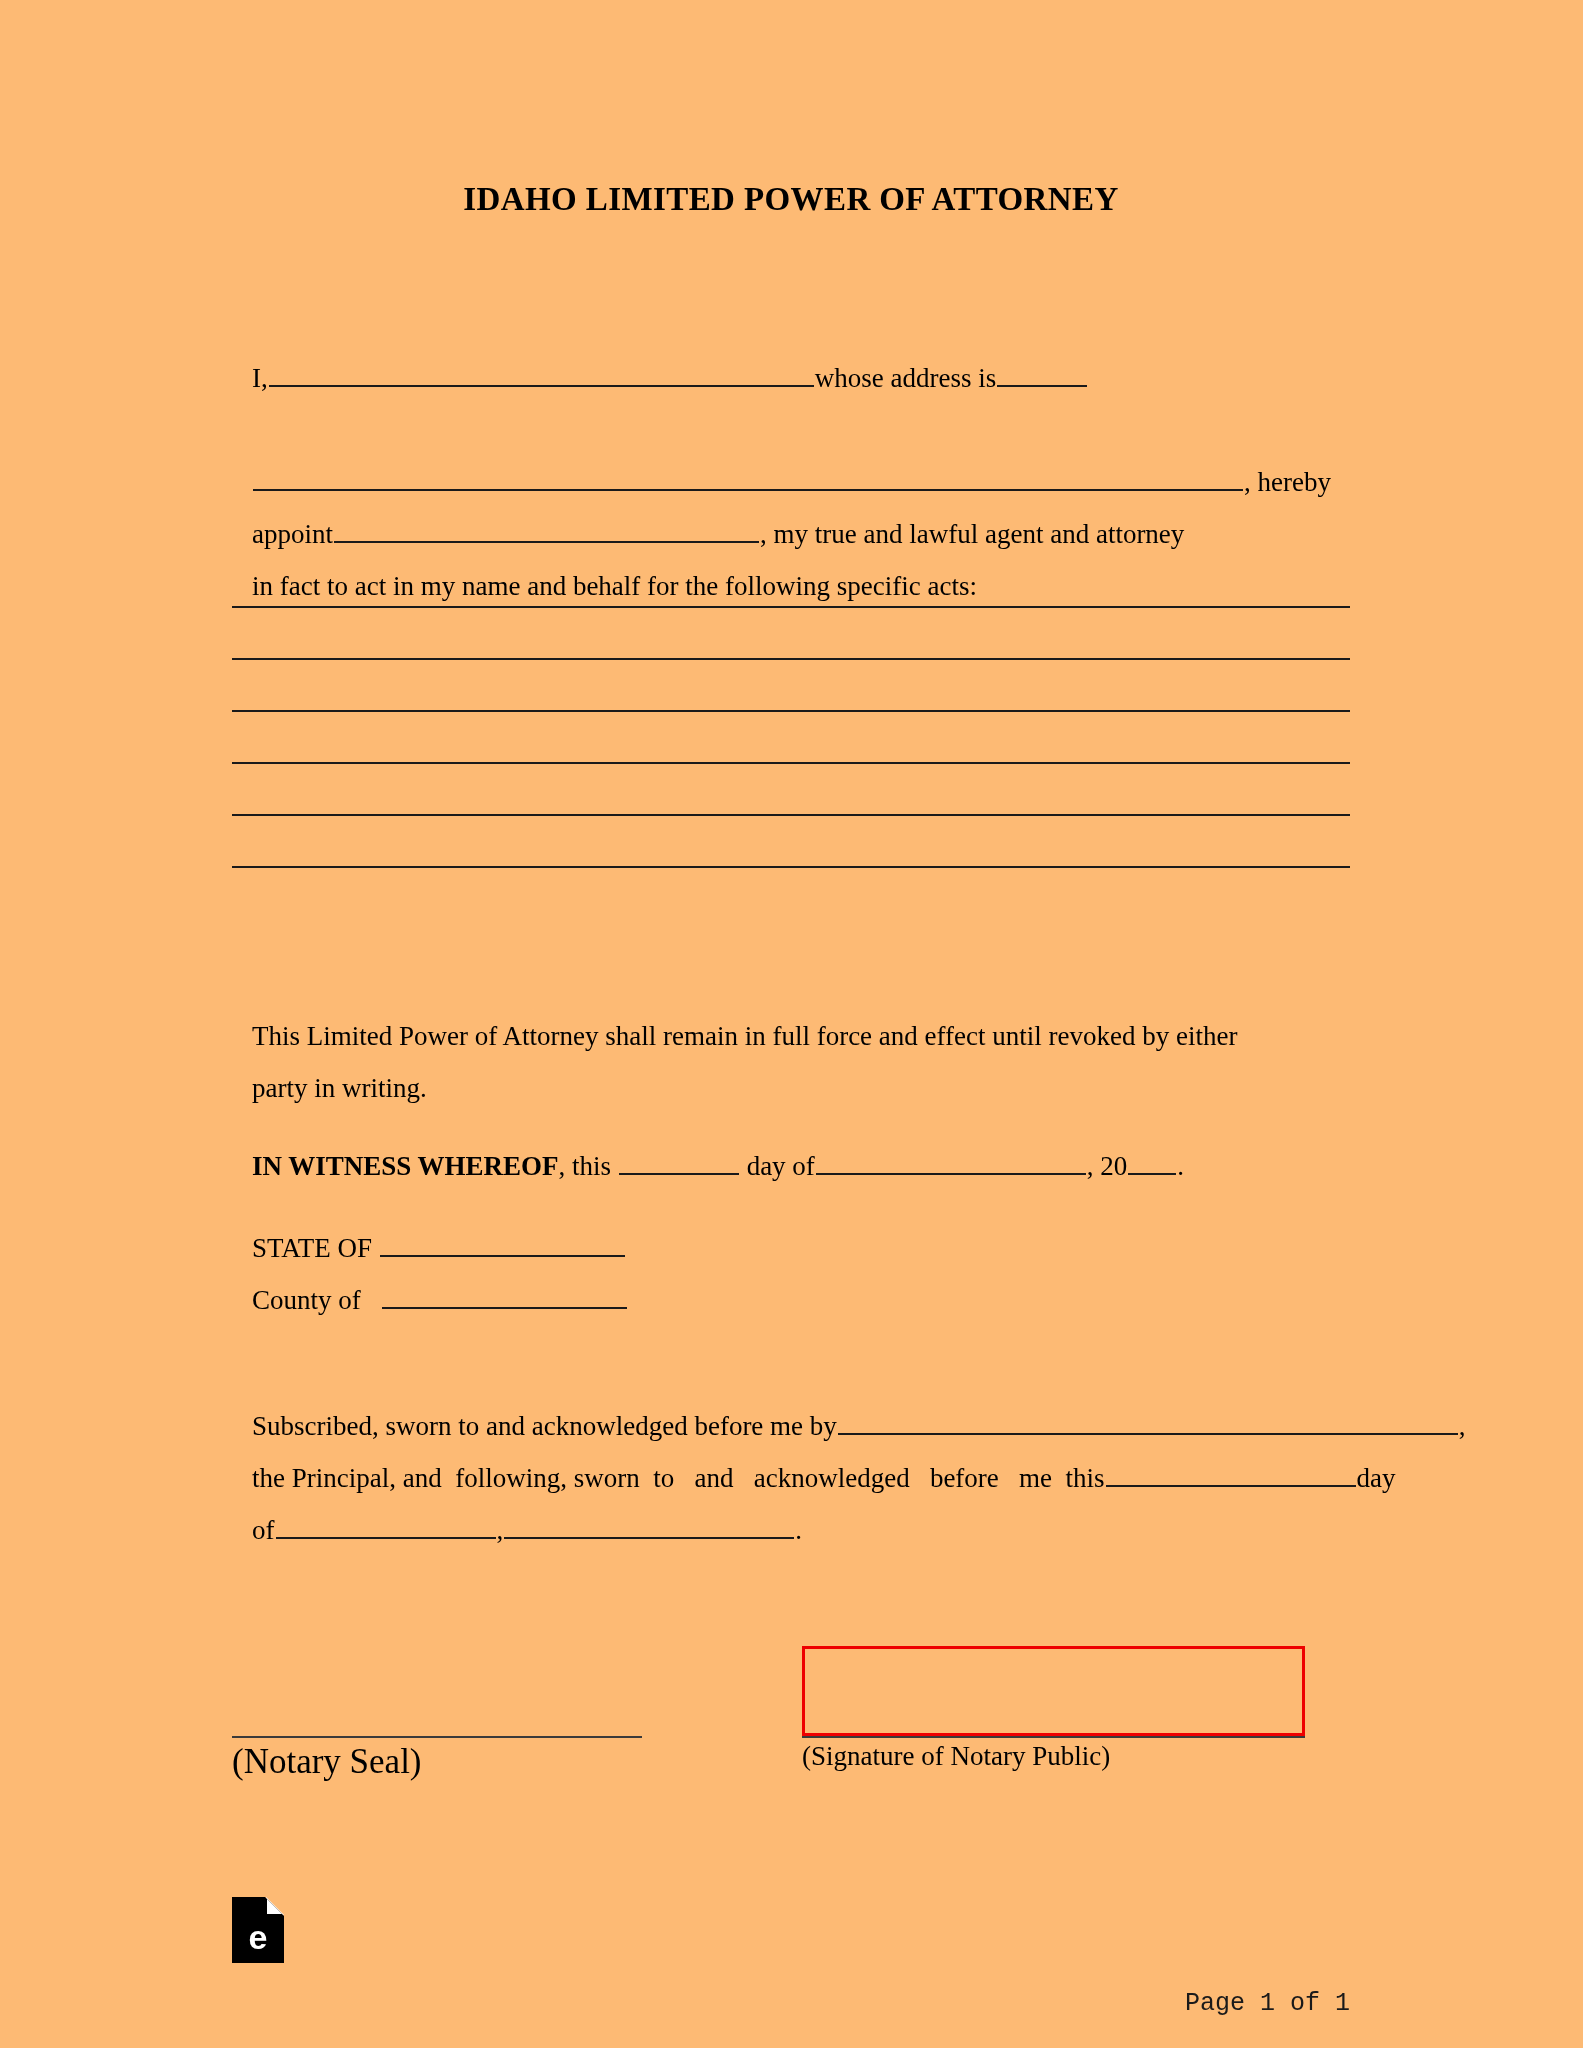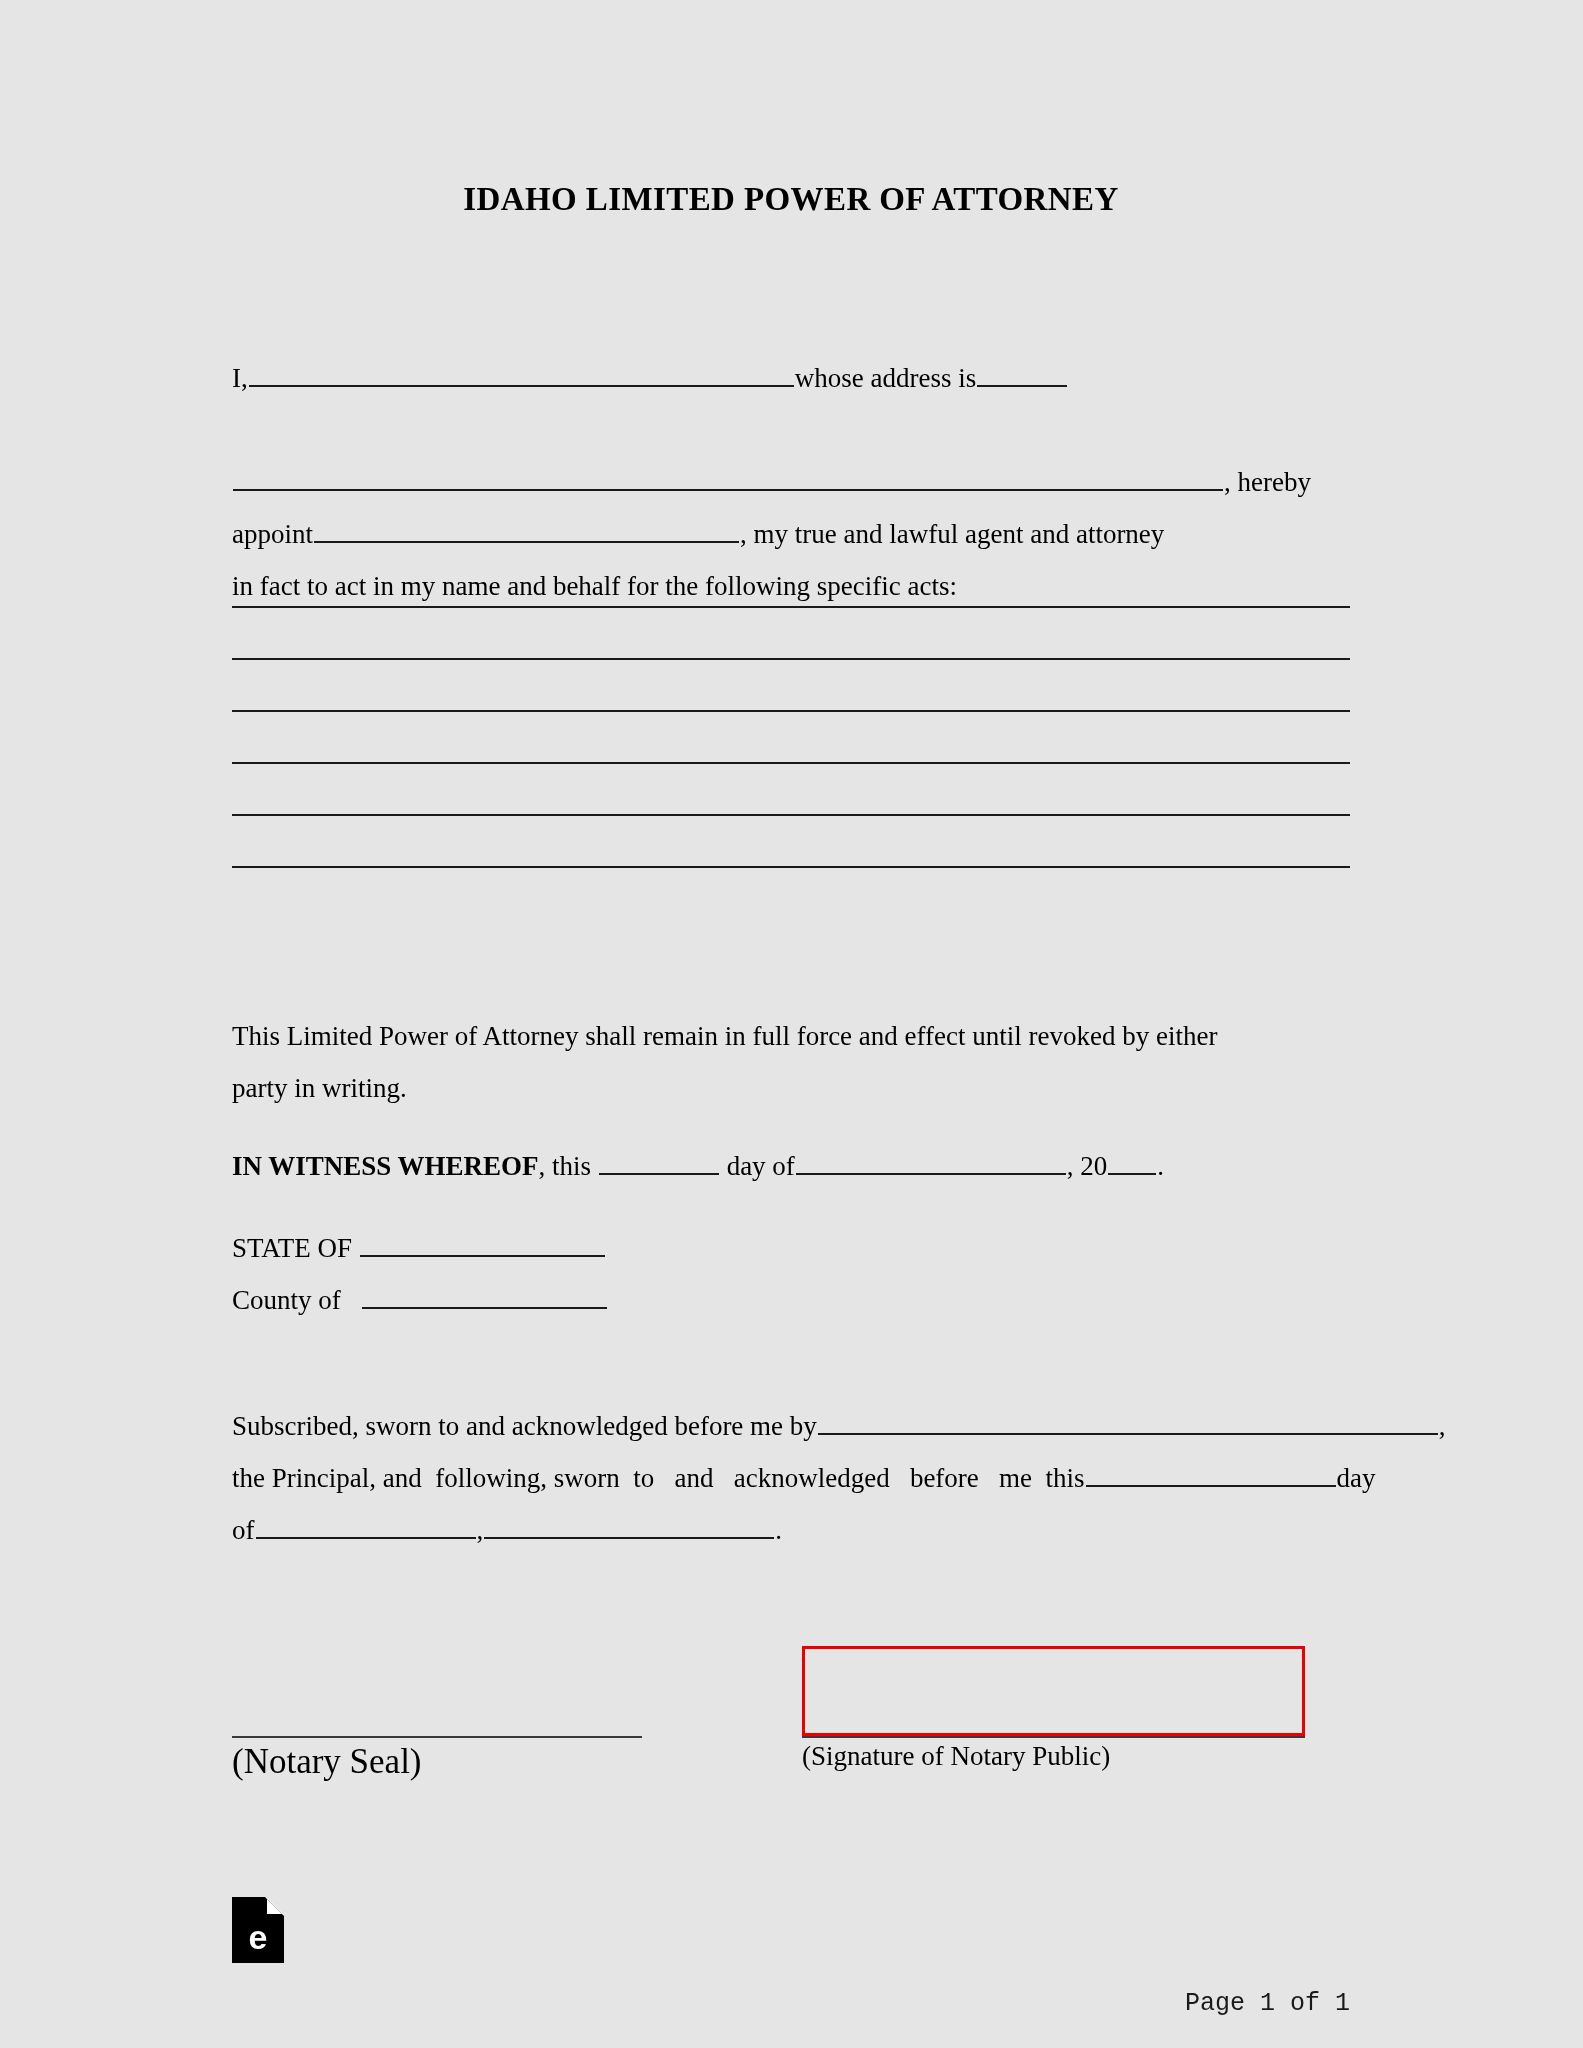--- a/index.html
+++ b/index.html
@@ -8,21 +8,21 @@
     background: #ffffff;
   }
   body {
     font-family: "Liberation Serif", serif;
     color: #000000;
   }
   .page {
     position: relative;
     width: 1583px;
     height: 2048px;
-    background: #e5e5e5;
+    background: #fdba74;
     margin: 0 auto;
     overflow: hidden;
   }
   .content {
     position: absolute;
     left: 232px;
     top: 0;
     width: 1118px;
   }
 
@@ -41,21 +41,21 @@
   }
 
   
   .body-block {
     position: absolute;
     left: 0;
     width: 1118px;
     font-size: 27px;
     line-height: 52px;
   }
-  .p-line { white-space: nowrap; }
+  .p-line { white-space: nowrap; margin-left: 20px; }
 
   
   .fill {
     display: inline-block;
     border-bottom: 2px solid #1a1a1a;
     height: 20px;
     vertical-align: baseline;
     margin: 0 1px;
   }
 

